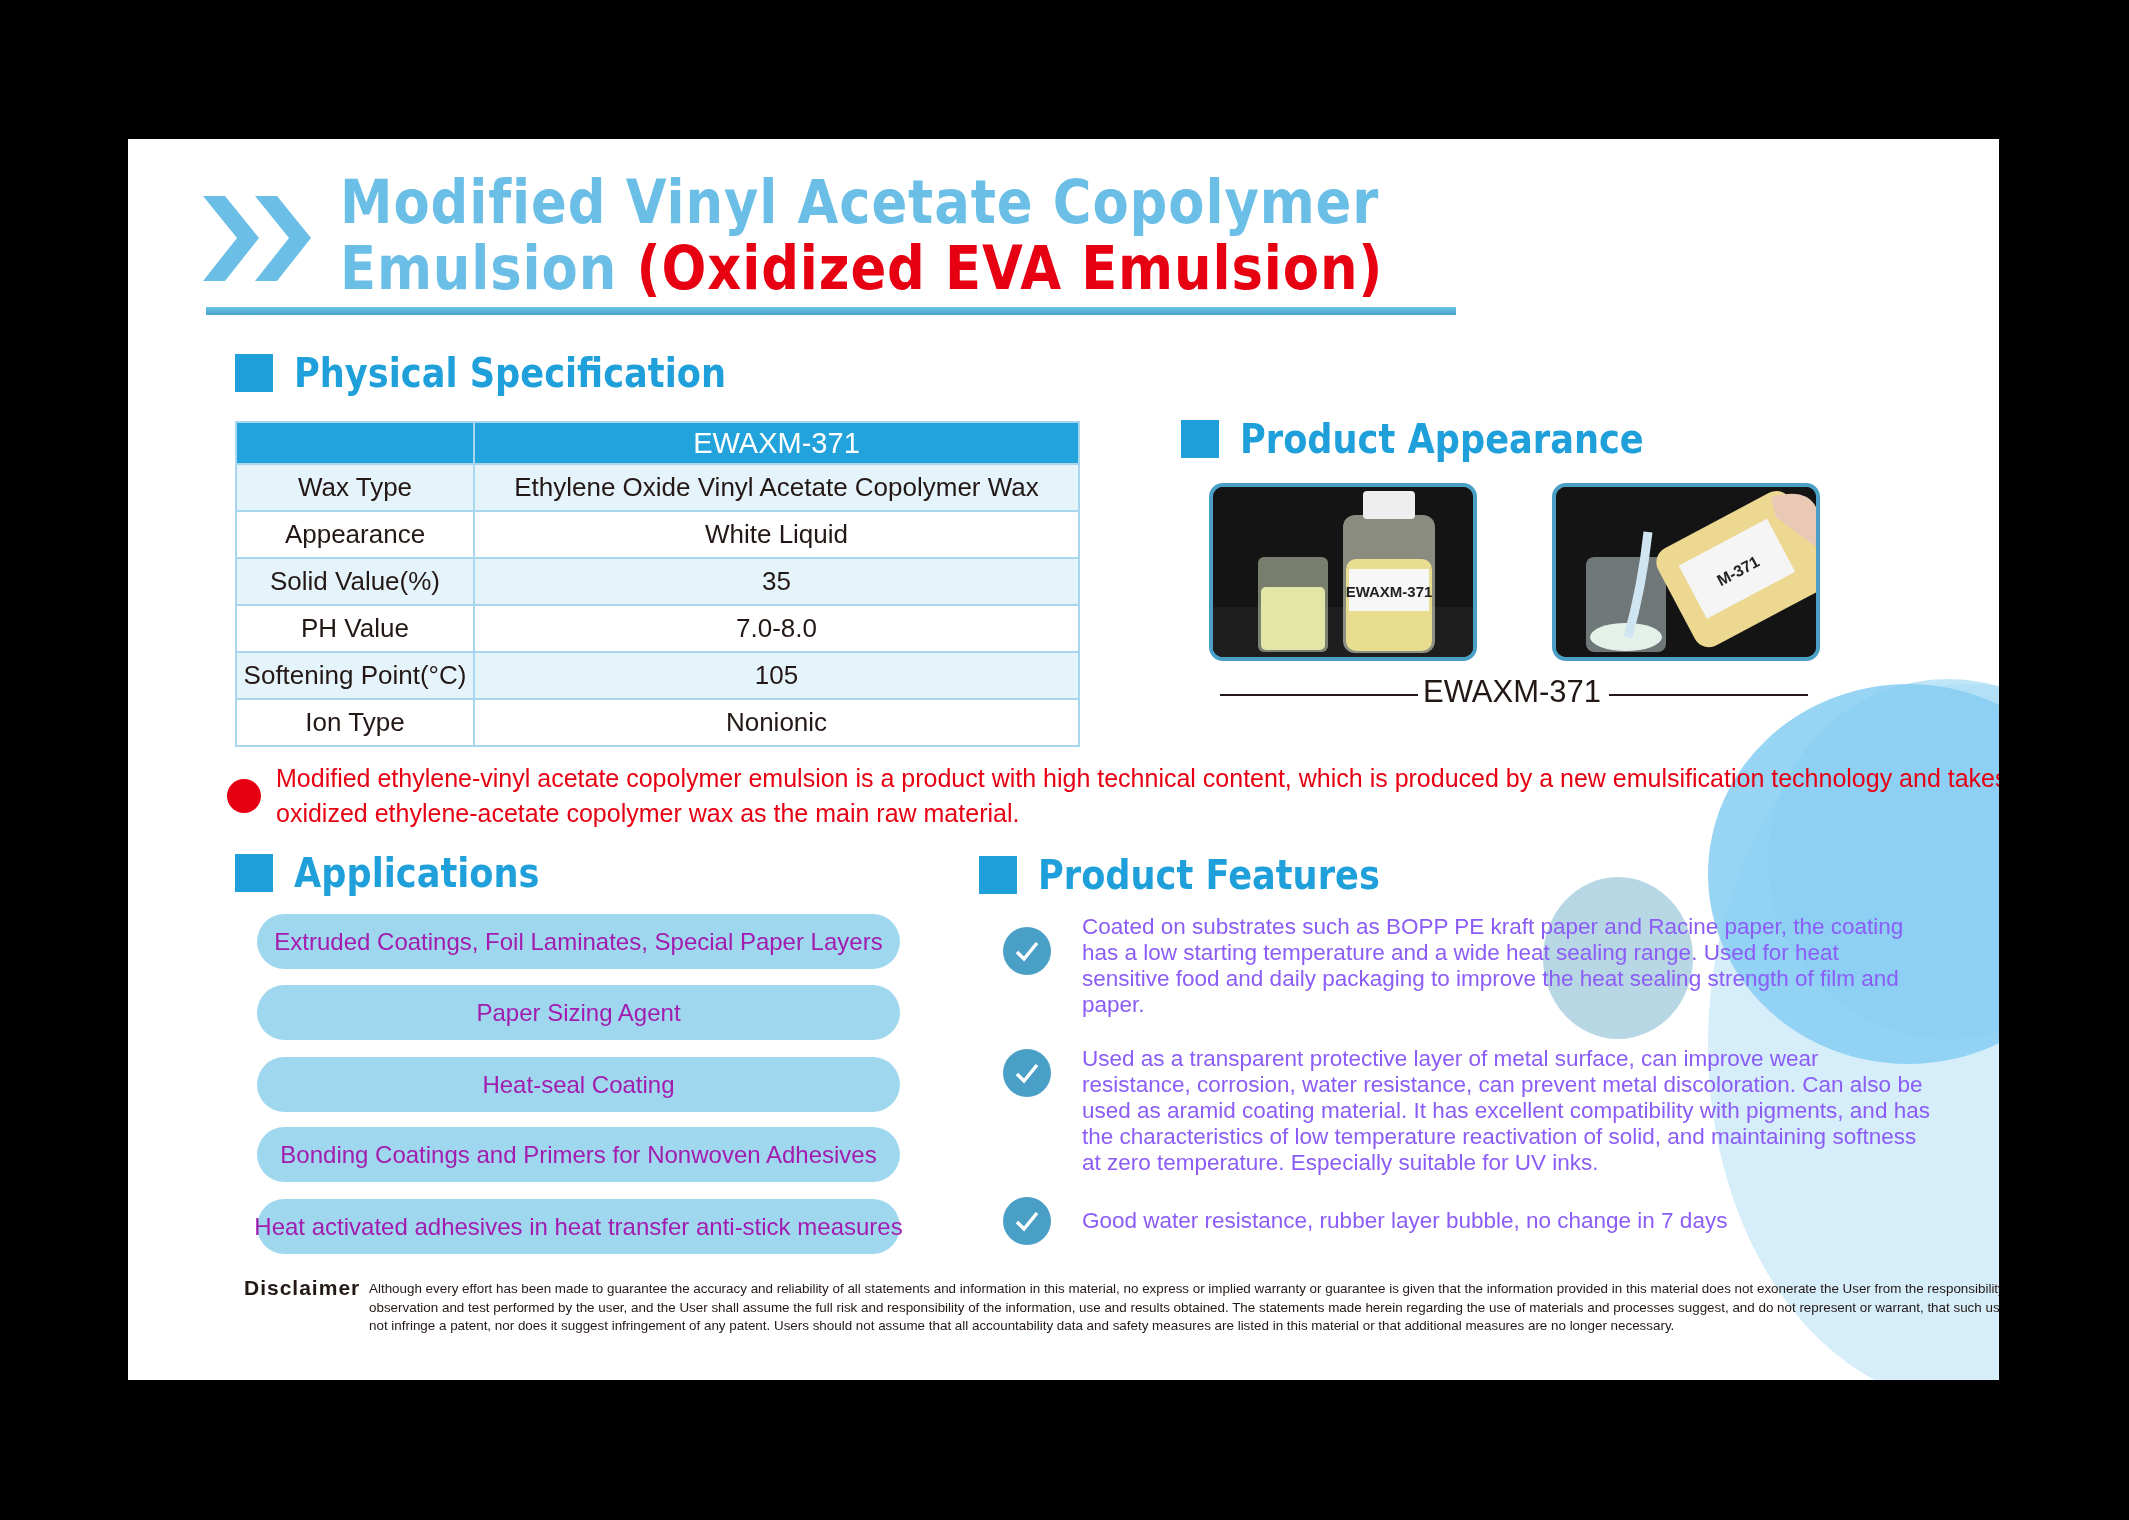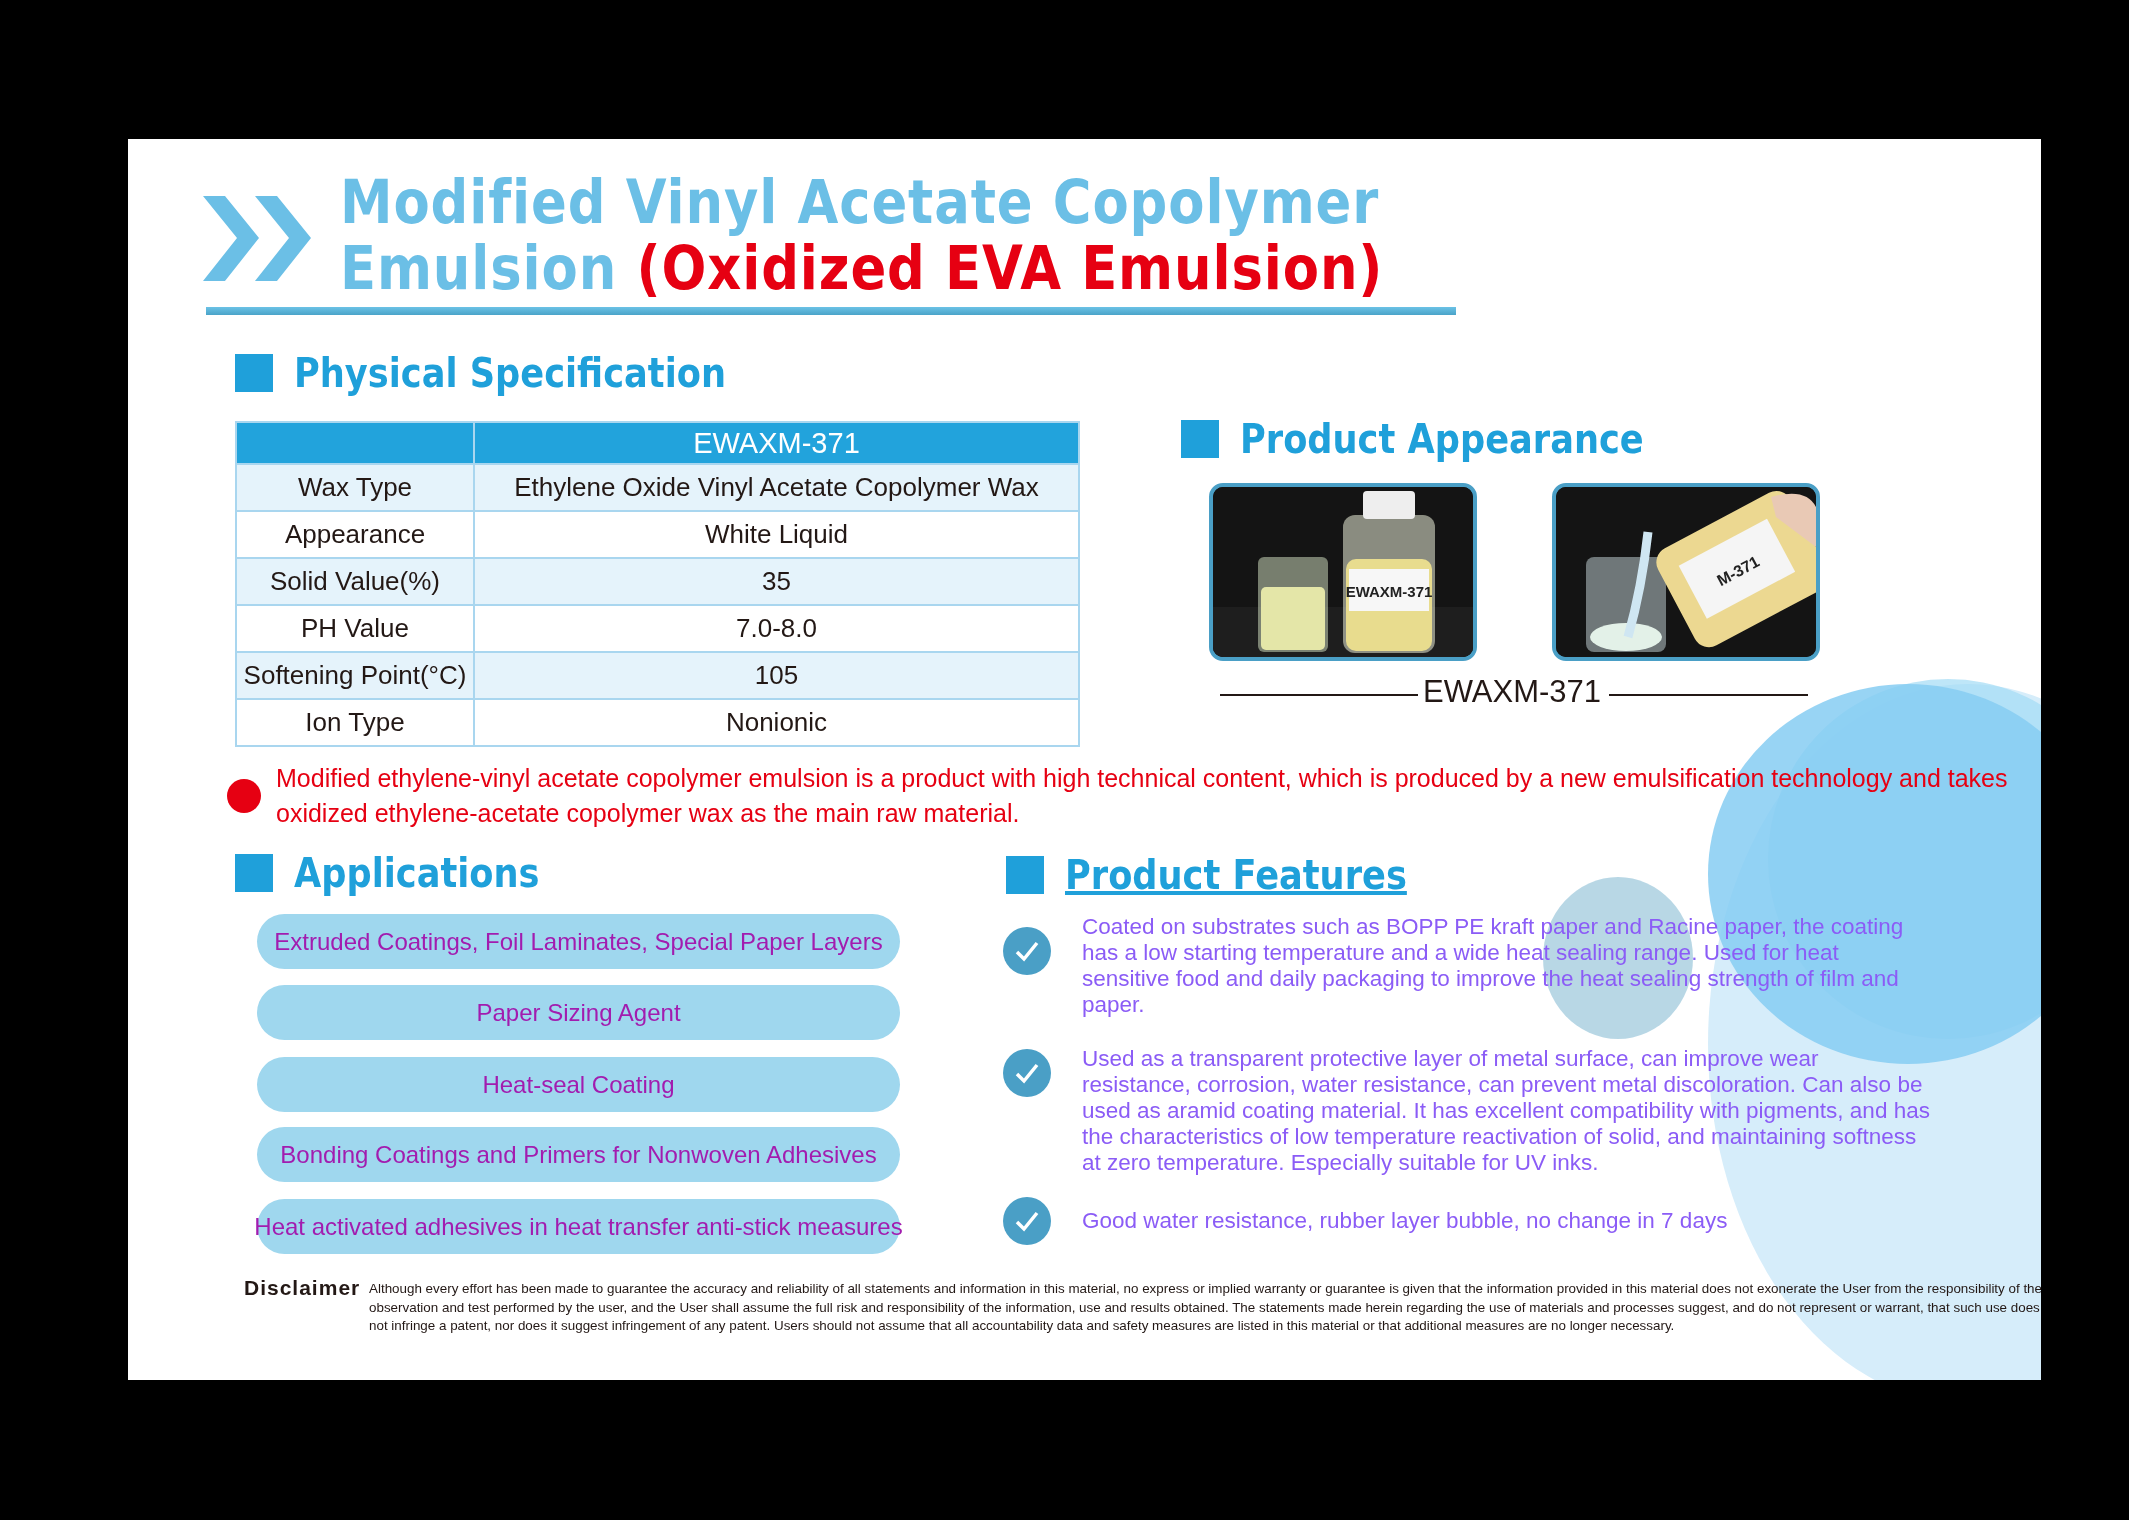--- a/index.html
+++ b/index.html
@@ -1,18 +1,18 @@
 <!DOCTYPE html>
 <html><head>
 <meta charset="utf-8">
 <style>
   html, body { margin:0; padding:0; }
   body { width:2129px; height:1520px; background:#000; position:relative; overflow:hidden;
          font-family:"Liberation Sans", "DejaVu Sans", sans-serif; }
-  .card { position:absolute; left:128px; top:139px; width:1871px; height:1241px; background:#fff; overflow:hidden;padding-left:42px; }
+  .card { position:absolute; left:128px; top:139px; width:1871px; height:1241px; background:#fff; overflow:hidden; }
   
   .circle { position:absolute; border-radius:50%; }
   .c-big { left:1580px; top:545px; width:520px; height:720px; background:#d6edfa; }
   .c-mid { left:1580px; top:545px; width:400px; height:380px; background:#86cdf2; opacity:0.85; }
   .c-top { left:1640px; top:540px; width:360px; height:360px; background:#a3dcf5; opacity:0.7; }
   .c-small { left:1415px; top:738px; width:150px; height:162px; background:#9ac6da; opacity:0.7; }
 
   .title-arrows { position:absolute; left:75px; top:57px; width:118px; height:85px; }
   .title { position:absolute; left:212px; top:30px; font-weight:bold; font-size:60px; line-height:66px;
            color:#6bbfe6; letter-spacing:1px; font-family:"DejaVu Sans", sans-serif; transform:scaleX(0.88); transform-origin:left top; white-space:nowrap; }
@@ -144,21 +144,21 @@
   <div class="sec-head" style="left:107px; top:711px;">
     <span class="sq"></span>
     <span class="txt">Applications</span>
   </div>
   <div class="pill" style="top:775px;">Extruded Coatings, Foil Laminates, Special Paper Layers</div>
   <div class="pill" style="top:846px;">Paper Sizing Agent</div>
   <div class="pill" style="top:918px;">Heat-seal Coating</div>
   <div class="pill" style="top:988px;">Bonding Coatings and Primers for Nonwoven Adhesives</div>
   <div class="pill" style="top:1060px;">Heat activated adhesives in heat transfer anti-stick measures</div>
 
-  <div class="sec-head" style="left:878px; top:713px;text-decoration:underline;">
+  <div class="sec-head" style="left:851px; top:713px;">
     <span class="sq"></span>
     <span class="txt">Product Features</span>
   </div>
 
   <div class="check" style="top:788px;">
     <svg width="26" height="22" viewBox="0 0 26 22">
         <polyline points="3,12 10,19 23,3" stroke="#fff" stroke-width="3.5" fill="none"></polyline>
       </svg>
   </div>
   <div class="feat" style="top:775px;">Coated on substrates such as BOPP PE kraft paper and Racine paper, the coating has a low starting temperature and a wide heat sealing range. Used for heat sensitive food and daily packaging to improve the heat sealing strength of film and paper.</div>

